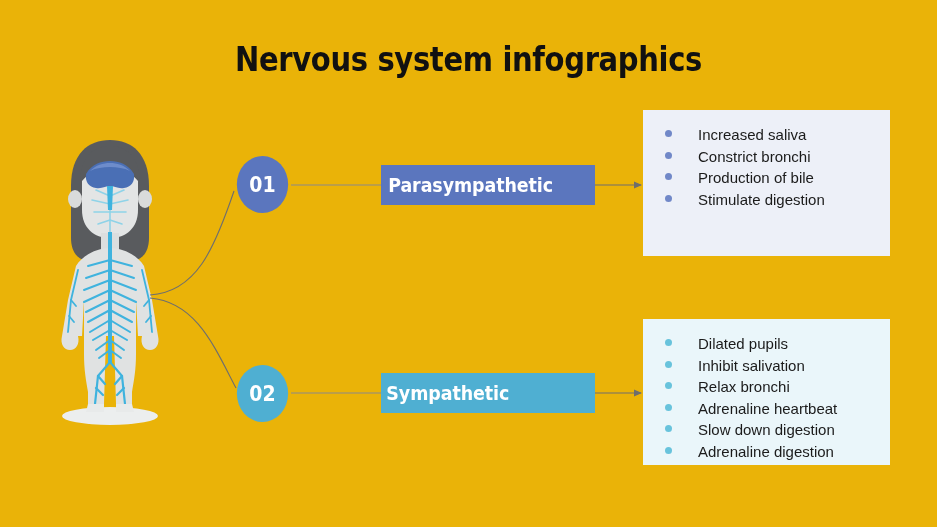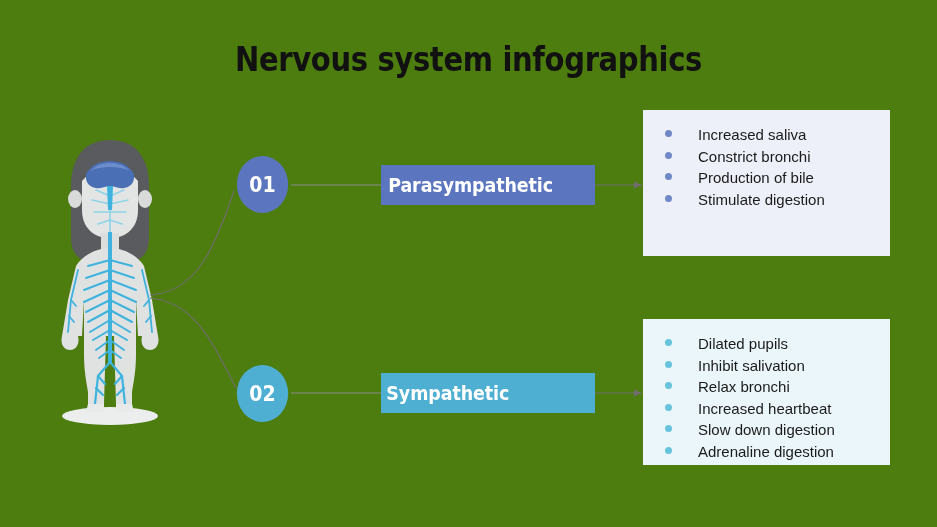--- a/index.html
+++ b/index.html
@@ -4,21 +4,21 @@
 <style>
   html, body {
     margin: 0;
     padding: 0;
     background: #ffffff;
   }
   #canvas {
     position: relative;
     width: 937px;
     height: 527px;
-    background: #4d7c0f;
+    background: #eab308;
     overflow: hidden;
     font-family: "Liberation Sans", sans-serif;
   }
 
   
   #page-title {
     position: absolute;
     left: 0;
     top: 40px;
     width: 937px;
@@ -287,21 +287,21 @@
       <li>
           <span class="bullet"></span>
           <span>Inhibit salivation</span>
         </li>
       <li>
           <span class="bullet"></span>
           <span>Relax bronchi</span>
         </li>
       <li>
           <span class="bullet"></span>
-          <span>Increased heartbeat</span>
+          <span>Adrenaline heartbeat</span>
         </li>
       <li>
           <span class="bullet"></span>
           <span>Slow down digestion</span>
         </li>
       <li>
           <span class="bullet"></span>
           <span>Adrenaline digestion</span>
         </li>
     </ul>

